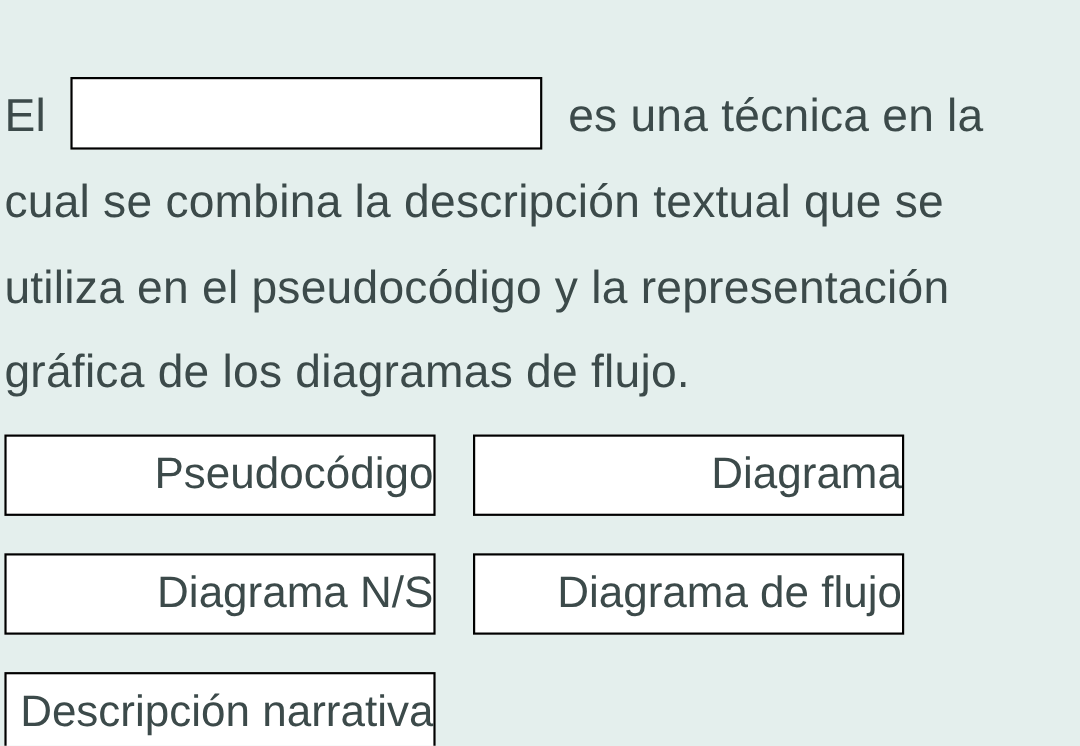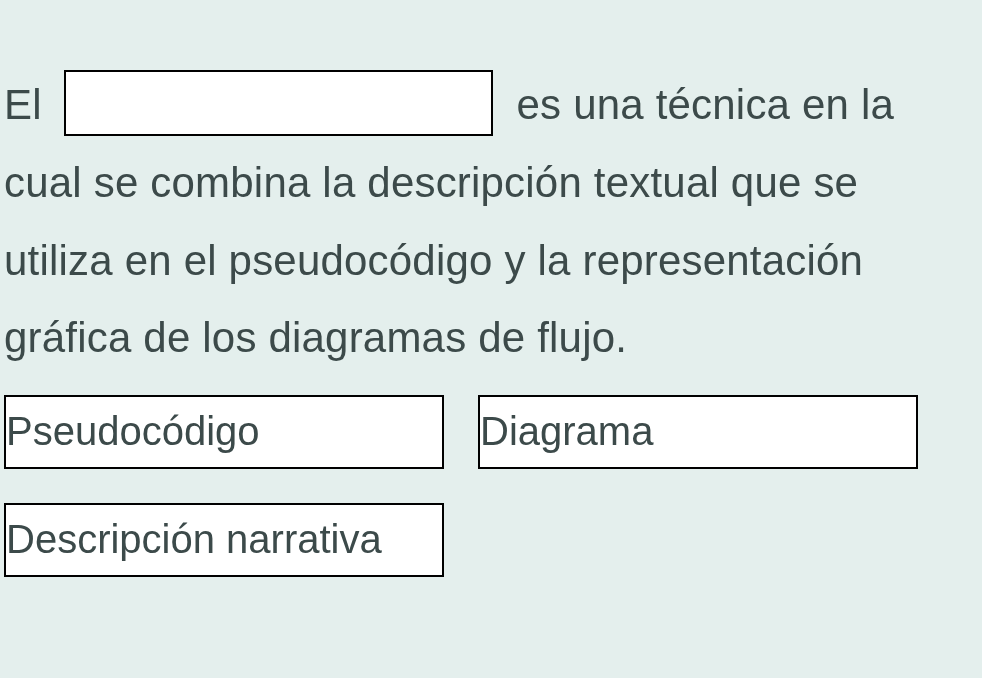--- a/index.html
+++ b/index.html
@@ -36,28 +36,28 @@
   }
   .options {
     margin-top: 18px;
   }
   .option-row {
     display: flex;
     gap: 34px;
     margin-bottom: 34px;
   }
   .option {
-    width: 440px;
+    width: 392px;
     height: 74px;
     background: #ffffff;
     border: 2px solid #000000;
     box-sizing: border-box;
     display: flex;
     align-items: center;
-    justify-content: flex-start;
+    justify-content: flex-end;
     font-size: 40px;
     color: #3c4a4a;
     cursor: pointer;
     user-select: none;
   }
 </style>
 </head>
 <body>
 
 <div class="container">
@@ -71,17 +71,25 @@
     <div class="option-row">
       <div class="option">
         <span>Pseudocódigo</span>
       </div>
       <div class="option">
         <span>Diagrama</span>
       </div>
     </div>
     <div class="option-row">
       <div class="option">
+        <span>Diagrama N/S</span>
+      </div>
+      <div class="option">
+        <span>Diagrama de flujo</span>
+      </div>
+    </div>
+    <div class="option-row">
+      <div class="option">
         <span>Descripción narrativa</span>
       </div>
     </div>
   </div>
 </div>
 
 </body></html>

